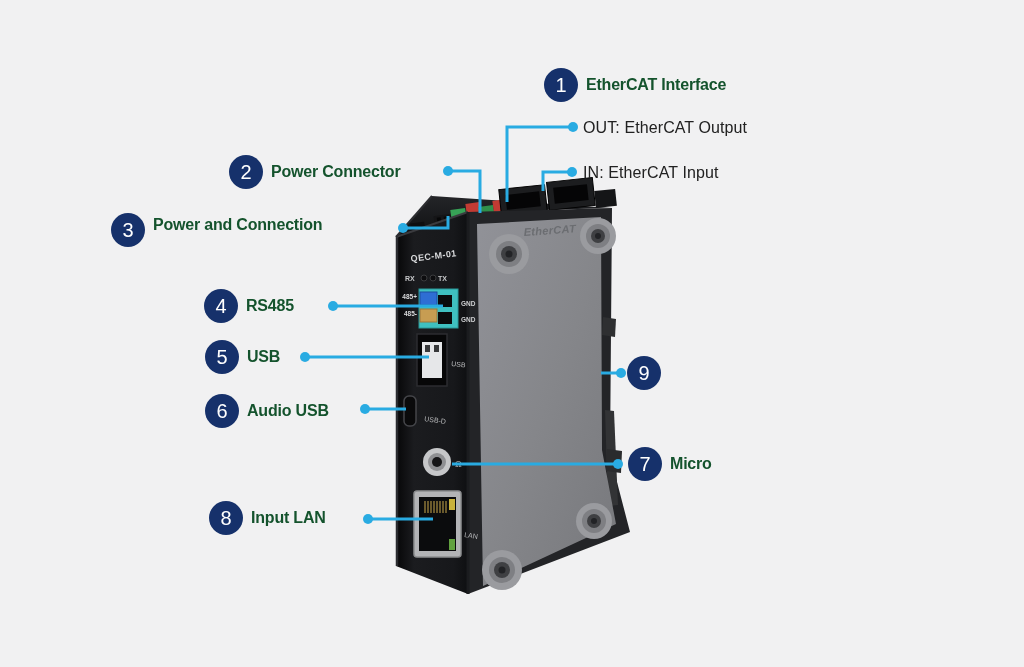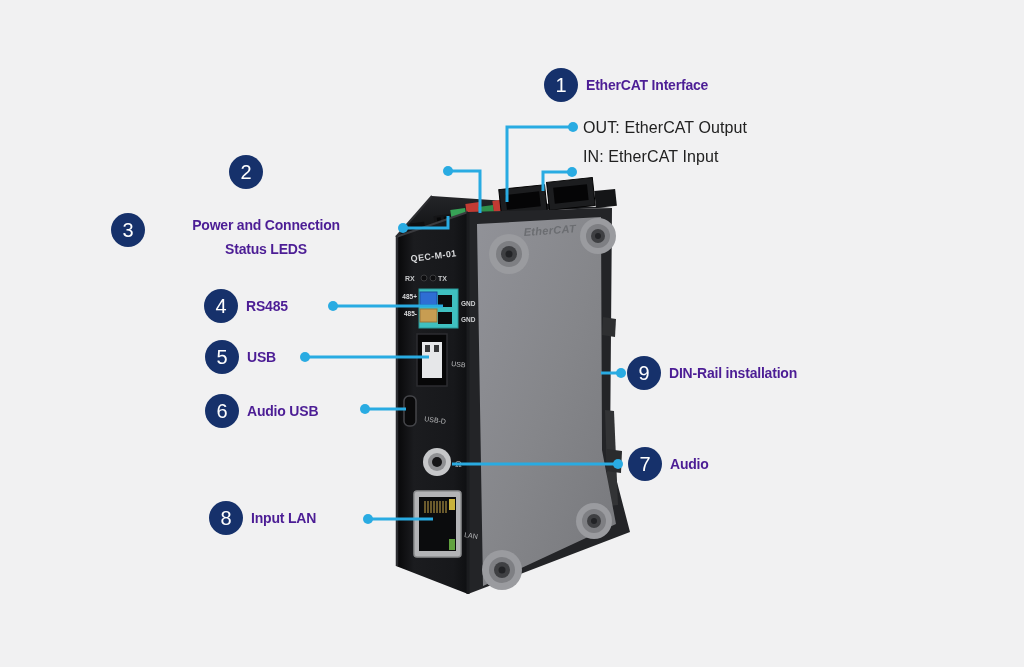--- a/index.html
+++ b/index.html
@@ -11,25 +11,25 @@
   .stage svg.device-layer { position:absolute; left:0; top:0; }
 
   .callout { position:absolute; display:flex; align-items:center; gap:8px; }
   .callout .badge {
     width:34px; height:34px; border-radius:50%;
     background:#16316b; color:#ffffff;
     display:flex; align-items:center; justify-content:center;
     font-size:20px; font-weight:400; flex:0 0 auto;
   }
   .callout .lbl {
-    font-size:14px; font-weight:bold; color:#4c1d95; letter-spacing:-0.2px;
+    font-size:16px; font-weight:bold; color:#14532d; letter-spacing:-0.2px;
     white-space:nowrap;
   }
   .callout.two-line { align-items:flex-start; }
-  .callout.two-line .lbl { text-align:center; width:226px; line-height:24px; }
+  .callout.two-line .lbl { text-align:left; width:226px; line-height:24px; }
   .callout.two-line .lbl span { display:block; }
 
   .sublabel {
     position:absolute; font-size:16px; font-weight:500; color:#212121;
     white-space:nowrap; letter-spacing:0.1px;
   }
 
   svg text { font-family:"Liberation Sans", sans-serif; }
   .leader { stroke:#29abe2; stroke-width:3; fill:none; }
   .leader-dot { fill:#29abe2; }
@@ -232,57 +232,56 @@
         </g>
     </g>
   </svg>
 
   <div class="callout" style="left:544px; top:68px;">
     <div class="badge">1</div>
     <div class="lbl">EtherCAT Interface</div>
   </div>
 
   <div class="sublabel" style="left:583px; top:119px;">OUT: EtherCAT Output</div>
-  <div class="sublabel" style="left:583px; top:148px;">IN: EtherCAT Input</div>
+  <div class="sublabel" style="left:583px; top:164px;">IN: EtherCAT Input</div>
 
   <div class="callout" style="left:229px; top:155px;">
     <div class="badge">2</div>
+    <div class="lbl">Power Connector</div>
   </div>
 
   <div class="callout two-line" style="left:111px; top:213px;">
     <div class="badge">3</div>
     <div class="lbl">
       <span>Power and Connection</span>
-      <span>Status LEDS</span>
     </div>
   </div>
 
   <div class="callout" style="left:204px; top:289px;">
     <div class="badge">4</div>
     <div class="lbl">RS485</div>
   </div>
 
   <div class="callout" style="left:205px; top:340px;">
     <div class="badge">5</div>
     <div class="lbl">USB</div>
   </div>
 
   <div class="callout" style="left:205px; top:394px;">
     <div class="badge">6</div>
     <div class="lbl">Audio USB</div>
   </div>
 
   <div class="callout" style="left:628px; top:447px;">
     <div class="badge">7</div>
-    <div class="lbl">Audio</div>
+    <div class="lbl">Micro</div>
   </div>
 
   <div class="callout" style="left:209px; top:501px;">
     <div class="badge">8</div>
     <div class="lbl">Input LAN</div>
   </div>
 
   <div class="callout" style="left:627px; top:356px;">
     <div class="badge">9</div>
-    <div class="lbl">DIN-Rail installation</div>
   </div>
 
 </div>
 
 </body></html>

